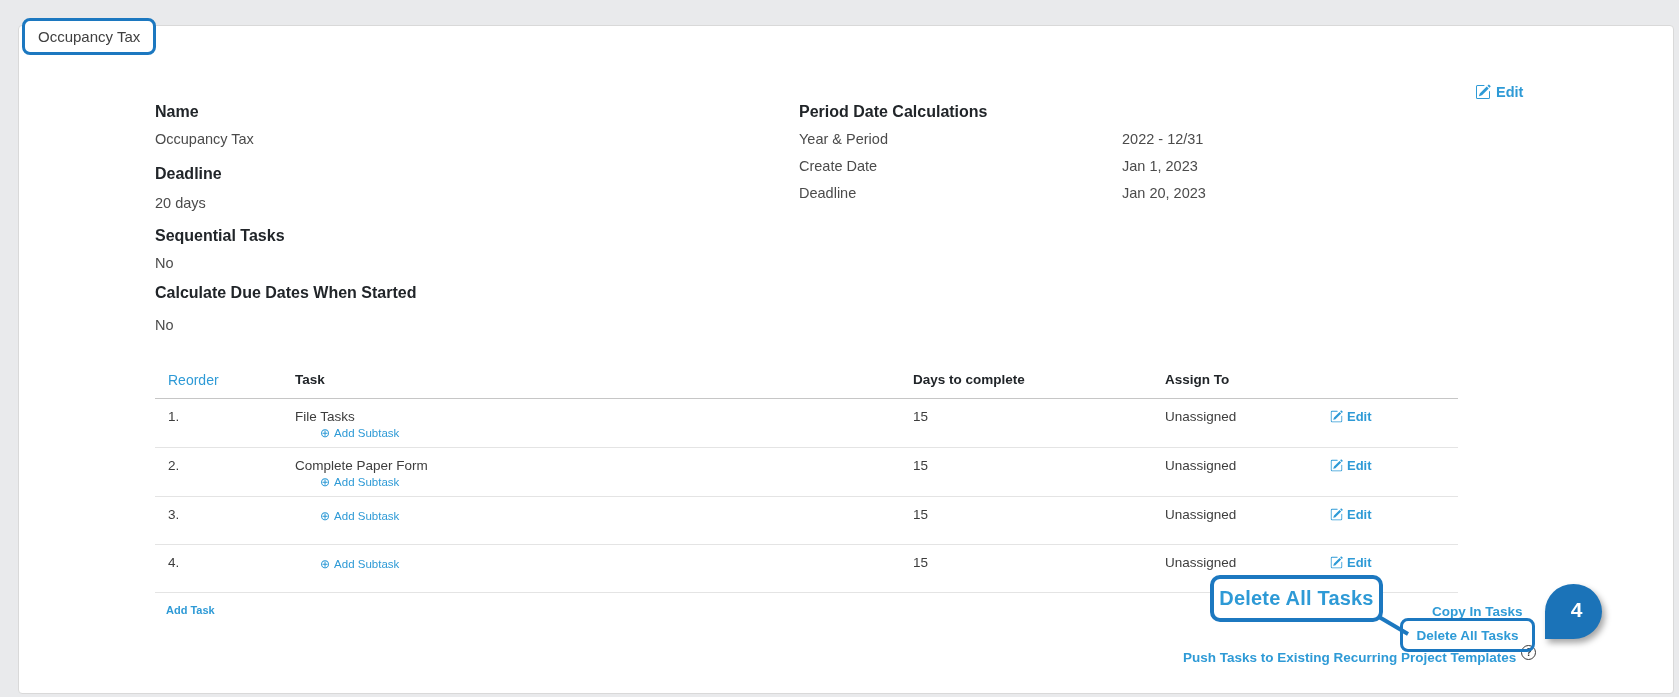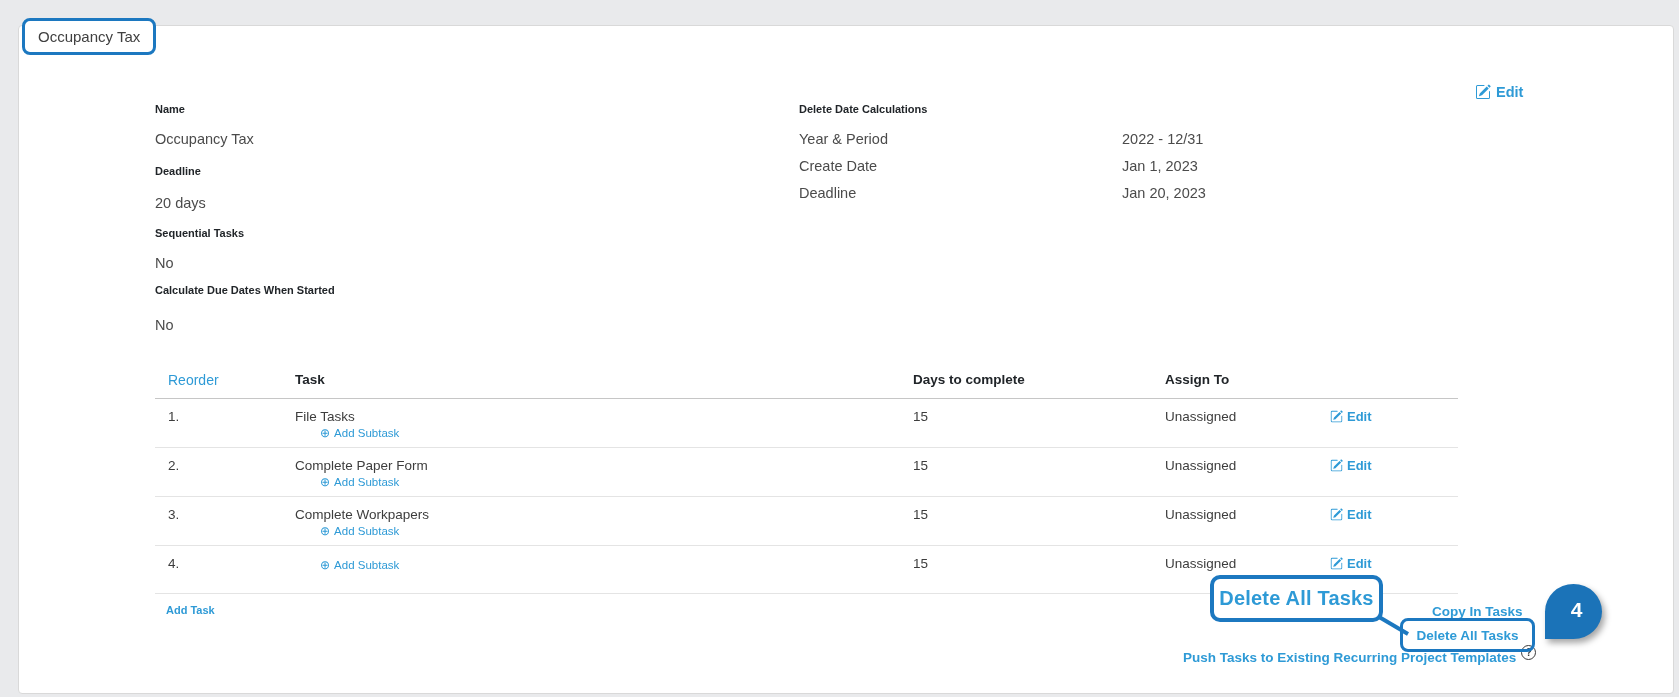--- a/index.html
+++ b/index.html
@@ -12,21 +12,21 @@
 
   .title-callout { position:absolute; left:22px; top:18px; z-index:6;
           background:#fff; border:3px solid #1c78c0; border-radius:8px;
           padding:7px 13px; font-size:15px; color:#404040; }
 
   .link { color:#2e9ad6; text-decoration:none; cursor:pointer; }
 
   .edit-top { position:absolute; left:1475px; top:84px; display:flex; align-items:center;
           gap:5px; font-size:14.5px; font-weight:bold; }
 
-  .lbl { position:absolute; font-size:11px; font-weight:bold; color:#212529; }
+  .lbl { position:absolute; font-size:16px; font-weight:bold; color:#212529; }
   .val { position:absolute; font-size:14.5px; color:#4b4b4b; }
 
   
   .ttable { position:absolute; left:155px; top:368px; width:1303px; }
   .thead { display:grid; grid-template-columns:127px 618px 252px 165px 1fr;
           padding:4px 0 10px 13px; border-bottom:1px solid #c6c6c6; }
   .thead .h { font-size:13.5px; font-weight:bold; color:#212529; }
   .thead .h-reorder { font-size:14px; font-weight:normal; }
   .trow { display:grid; grid-template-columns:127px 618px 252px 165px 1fr;
           padding:10px 0 0 13px; border-bottom:1px solid #e4e4e4; min-height:48px; }
@@ -86,21 +86,21 @@
 
   <div class="lbl" style="left:155px; top:103px;">Name</div>
   <div class="val" style="left:155px; top:131px;">Occupancy Tax</div>
   <div class="lbl" style="left:155px; top:165px;">Deadline</div>
   <div class="val" style="left:155px; top:195px;">20 days</div>
   <div class="lbl" style="left:155px; top:227px;">Sequential Tasks</div>
   <div class="val" style="left:155px; top:255px;">No</div>
   <div class="lbl" style="left:155px; top:284px;">Calculate Due Dates When Started</div>
   <div class="val" style="left:155px; top:317px;">No</div>
 
-  <div class="lbl" style="left:799px; top:103px;">Delete Date Calculations</div>
+  <div class="lbl" style="left:799px; top:103px;">Period Date Calculations</div>
   <div class="val" style="left:799px; top:131px;">Year &amp; Period</div>
   <div class="val" style="left:1122px; top:131px;">2022 - 12/31</div>
   <div class="val" style="left:799px; top:158px;">Create Date</div>
   <div class="val" style="left:1122px; top:158px;">Jan 1, 2023</div>
   <div class="val" style="left:799px; top:185px;">Deadline</div>
   <div class="val" style="left:1122px; top:185px;">Jan 20, 2023</div>
 
   <div class="ttable">
     <div class="thead">
       <div class="h h-reorder"><a class="link">Reorder</a></div>
@@ -150,21 +150,20 @@
                 <path d="M1 13.5A1.5 1.5 0 0 0 2.5 15h11a1.5 1.5 0 0 0 1.5-1.5v-6a.5.5 0 0 0-1 0v6a.5.5 0 0 1-.5.5h-11a.5.5 0 0 1-.5-.5v-11a.5.5 0 0 1 .5-.5H9a.5.5 0 0 0 0-1H2.5A1.5 1.5 0 0 0 1 2.5v11z"></path>
               </svg>
         <span>Edit</span>
       </a>
     </div>
   </div>
 
   <div class="trow">
     <div>3.</div>
     <div>
-      <div class="task-name">Complete Workpapers</div>
       <div class="add-subtask">
         <span class="plus-icon">⊕</span>
         <span>Add Subtask</span>
       </div>
     </div>
     <div>15</div>
     <div>Unassigned</div>
     <div>
       <a class="edit-link">
         <svg class="pencil" width="13" height="13" viewBox="0 0 16 16" fill="#2e9ad6">

